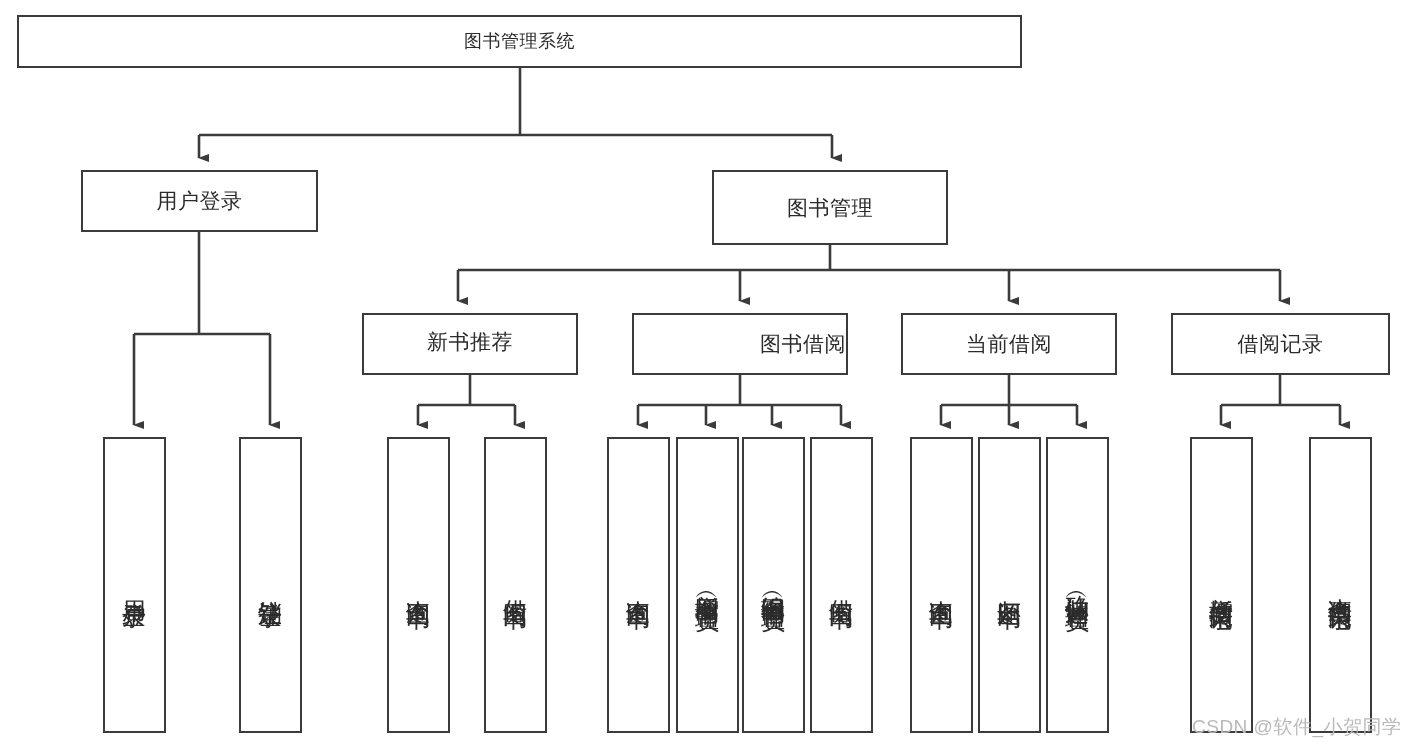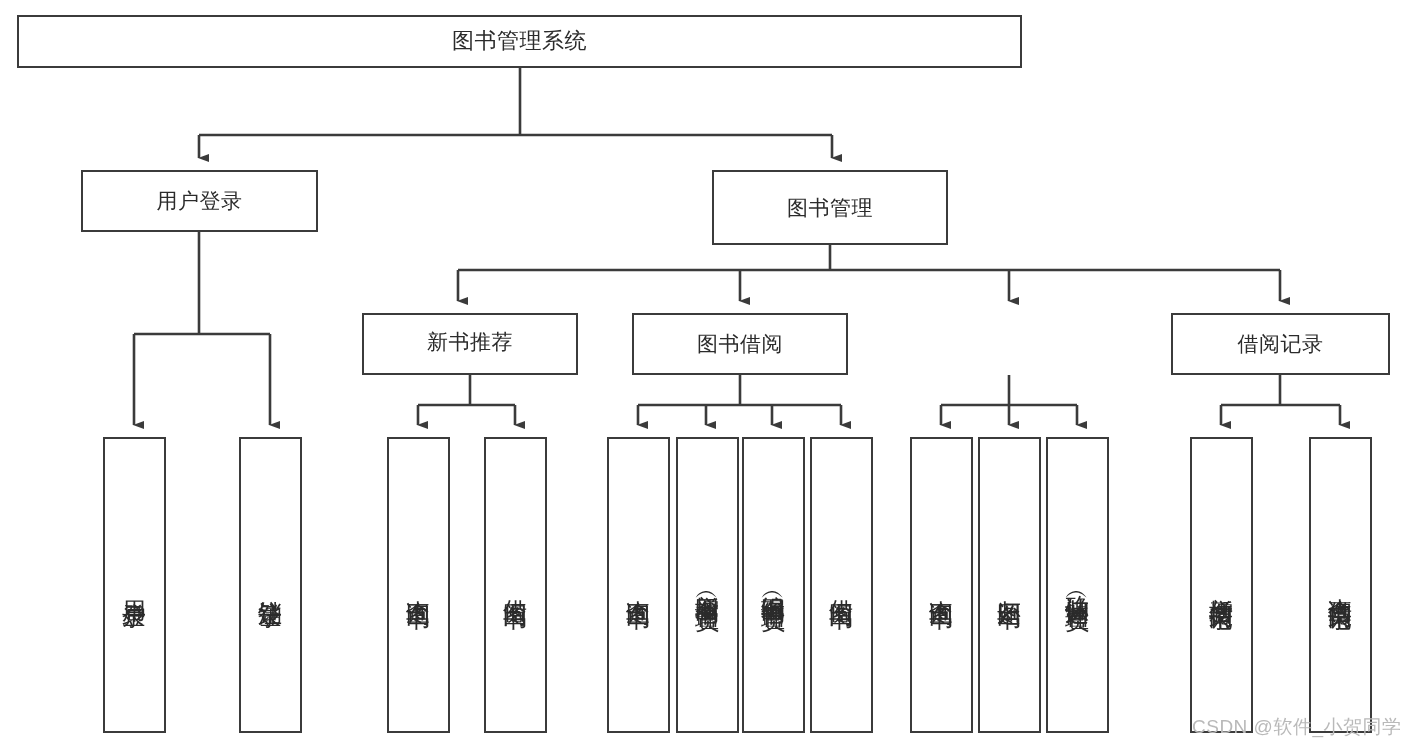--- a/index.html
+++ b/index.html
@@ -40,21 +40,21 @@
     text-align: center;
     letter-spacing: 0.5px;
   }
   
   .node.horiz .lbl {
     font-size: 21px;
     line-height: 1.1;
     white-space: nowrap;
   }
   .node.root .lbl {
-    font-size: 22px;
+    font-size: 18px;
   }
   
   .node.vert {
     align-items: center;
     justify-content: center;
     padding: 4px 0;
   }
   .node.vert .lbl {
     writing-mode: vertical-rl;
     text-orientation: upright;
@@ -137,24 +137,27 @@
   </div>
 
   <div class="node horiz" style="left:712px; top:170px; width:236px; height:75px;">
     <span class="lbl">图书管理</span>
   </div>
 
   <div class="node horiz" style="left:362px; top:313px; width:216px; height:62px;font-family:Liberation Mono, monospace;">
     <span class="lbl">新书推荐</span>
   </div>
 
-  <div class="node horiz" style="left:632px; top:313px; width:216px; height:62px;">
+  <div class="node horiz" style="left:632px; top:313px; width:216px; height:62px;justify-content:flex-end;">
     <span class="lbl">图书借阅</span>
   </div>
 
+  <div class="node horiz" style="left:901px; top:313px; width:216px; height:62px;">
+    <span class="lbl">当前借阅</span>
+  </div>
 
   <div class="node horiz" style="left:1171px; top:313px; width:219px; height:62px;">
     <span class="lbl">借阅记录</span>
   </div>
 
   <div class="node vert" style="left:103px; top:437px; width:63px; height:296px;">
     <span class="lbl">用户登录</span>
   </div>
   <div class="node vert" style="left:239px; top:437px; width:63px; height:296px;">
     <span class="lbl">注销登录</span>

